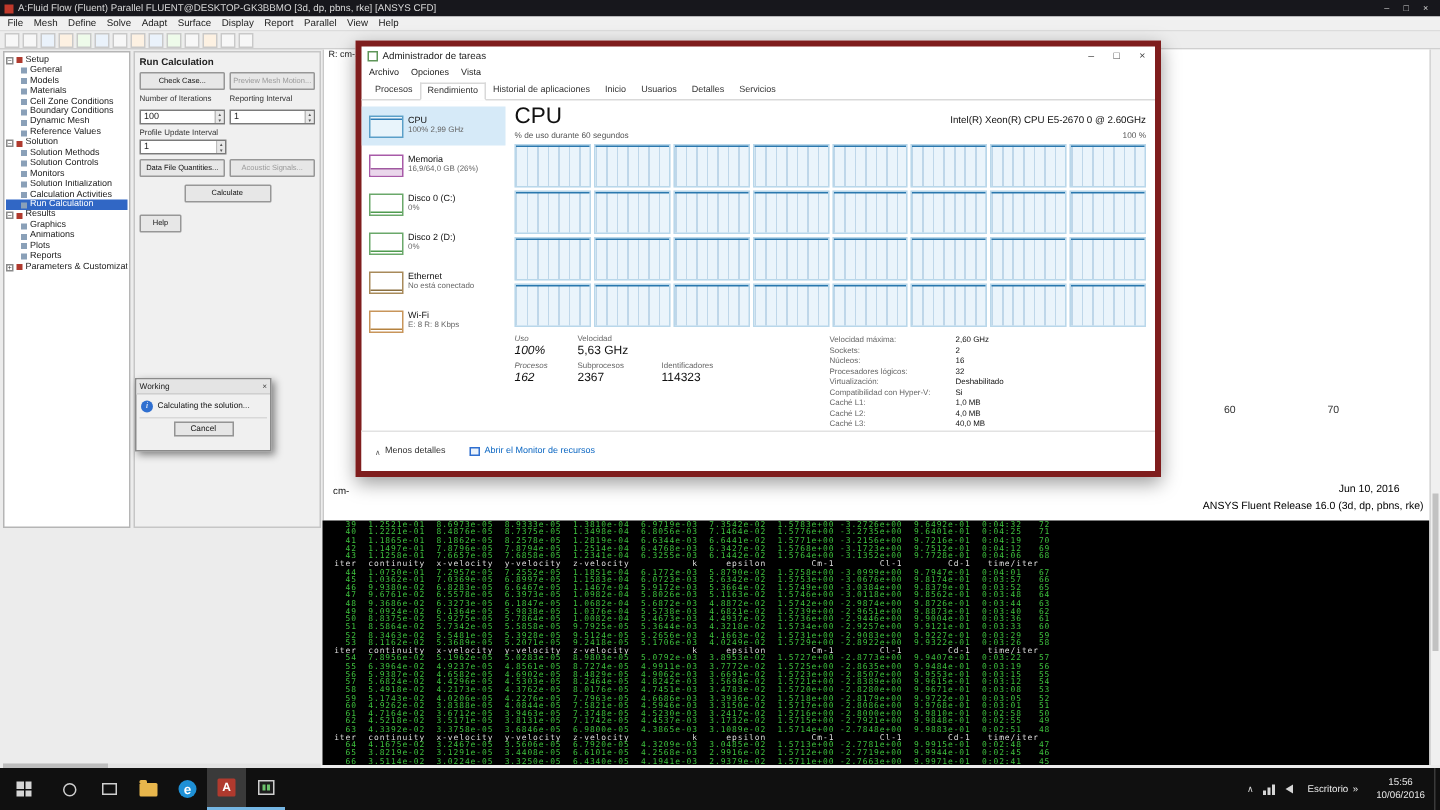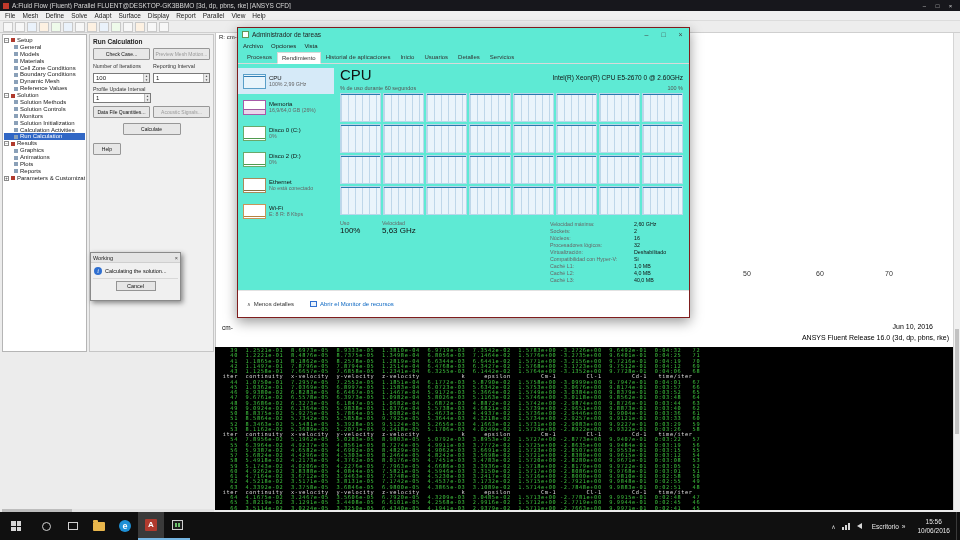--- a/index.html
+++ b/index.html
@@ -64,21 +64,21 @@
   .working-dialog { position:absolute; left:90px; top:252px; width:91px; height:49px; background:#f0f0f0; border:1px solid #8a8a8a; box-shadow:2px 2px 5px rgba(0,0,0,.45); z-index:5; }
   .wd-title { height:10px; background:#e4e4e4; border-bottom:1px solid #cfcfcf; display:flex; align-items:center; justify-content:space-between; font-size:5.5px; padding:0 2px; color:#222; }
   .wd-close { font-size:5.5px; color:#444; }
   .wd-body { display:flex; align-items:center; gap:3px; padding:4px 3px 2px; }
   .wd-info { width:8px; height:8px; border-radius:50%; background:#2f6fd0; color:#fff; font-size:6px; line-height:8px; text-align:center; font-family:"Liberation Serif",serif; font-style:italic; flex-shrink:0; }
   .wd-msg { font-size:5.5px; color:#111; }
   .wd-sep { border-top:1px solid #d8d8d8; margin:1px 2px 2px; }
   .wd-cancel { width:40px; height:10px; margin:0 auto; background:#e6e6e6; border:1px solid #949494; font-size:5.5px; line-height:9px; text-align:center; color:#111; }
 
   
-  .tm-window { position:absolute; left:237px; top:27px; width:453px; height:291px; background:#5eead4; border:1px solid #7f1d1d; box-shadow:0 4px 12px rgba(0,0,0,.4); z-index:10; color:#222; }
+  .tm-window { position:absolute; left:237px; top:27px; width:537px; height:291px; background:#ffffff; border:4px solid #7f1d1d; box-shadow:0 4px 12px rgba(0,0,0,.4); z-index:10; color:#222; }
   .tm-titlebar { height:13px; display:flex; align-items:center; padding-left:4px; }
   .tm-appicon { width:7px; height:7px; border:1px solid #5f9659; background:#fff; margin-right:3px; flex-shrink:0; }
   .tm-title { font-size:6.5px; flex:1; }
   .tm-ctrl { width:17px; height:13px; font-size:7px; line-height:13px; text-align:center; color:#444; }
   .tm-menubar { height:10px; display:flex; gap:8px; align-items:center; padding:0 5px; font-size:6px; }
   .tm-tabs { height:13px; display:flex; align-items:flex-end; padding:0 4px; border-bottom:1px solid #d9d9d9; }
   .tm-tab { font-size:6px; padding:2px 4px 2px; color:#333; border:1px solid transparent; }
   .tm-tab.active { background:#fff; border:1px solid #d9d9d9; border-bottom:1px solid #fff; margin-bottom:-1px; }
   .tm-content { position:absolute; top:37px; left:0; right:0; bottom:27px; display:flex; overflow:hidden; }
   .tm-sidebar { width:96px; padding-top:3px; flex-shrink:0; }
@@ -106,21 +106,21 @@
   .tm-chart-labels .max { margin-left:auto; }
   .tm-grid { margin-top:2px; display:grid; grid-template-columns:repeat(8,1fr); grid-auto-rows:29px; gap:2px; }
   .core { position:relative; border:1px solid #b9d7ea;
     background-color:#eaf4fb;
     background-image:repeating-linear-gradient(90deg, rgba(110,160,200,.35) 0 1px, transparent 1px 7px); }
   .core::before { content:""; position:absolute; top:0; left:0; right:0; height:1px; background:#2a78ae; }
   .tm-stats { display:flex; margin-top:5px; }
   .stats-left { width:210px; flex-shrink:0; }
   .srow { display:flex; margin-bottom:3px; }
   .stat { width:56px; }
-  .stat.c1 { width:42px; }
+  .stat.c1 { width:42px;font-style:italic; }
   .slabel { font-size:5.3px; color:#666; white-space:nowrap; }
   .svalue { font-size:8px; color:#111; white-space:nowrap; }
   .stats-right { flex:1; font-size:5.3px; padding-top:1px; }
   .rrow { display:flex; line-height:7px; }
   .rlabel { width:84px; color:#666; white-space:nowrap; }
   .rvalue { color:#111; white-space:nowrap; }
   .tm-footer { position:absolute; left:0; right:0; bottom:0; height:27px; border-top:1px solid #e2e2e2; display:flex; align-items:center; gap:16px; padding:0 9px; background:#fff; }
   .footer-less { display:flex; align-items:center; gap:3px; font-size:6px; color:#333; }
   .footer-less .chev { font-size:5px; color:#555; }
   .footer-monitor { display:flex; align-items:center; gap:3px; font-size:6px; color:#0a66c2; }
@@ -478,20 +478,34 @@
             <div class="srow">
               <div class="stat c1">
                   <div class="slabel">Uso</div>
                   <div class="svalue">100%</div>
                 </div>
               <div class="stat">
                   <div class="slabel">Velocidad</div>
                   <div class="svalue">5,63 GHz</div>
                 </div>
             </div>
+            <div class="srow">
+              <div class="stat c1">
+                  <div class="slabel">Procesos</div>
+                  <div class="svalue">162</div>
+                </div>
+              <div class="stat">
+                  <div class="slabel">Subprocesos</div>
+                  <div class="svalue">2367</div>
+                </div>
+              <div class="stat">
+                  <div class="slabel">Identificadores</div>
+                  <div class="svalue">114323</div>
+                </div>
+            </div>
           </div>
           <div class="stats-right">
             <div class="rrow">
                 <span class="rlabel">Velocidad máxima:</span>
                 <span class="rvalue">2,60 GHz</span>
               </div>
             <div class="rrow">
                 <span class="rlabel">Sockets:</span>
                 <span class="rvalue">2</span>
               </div>

